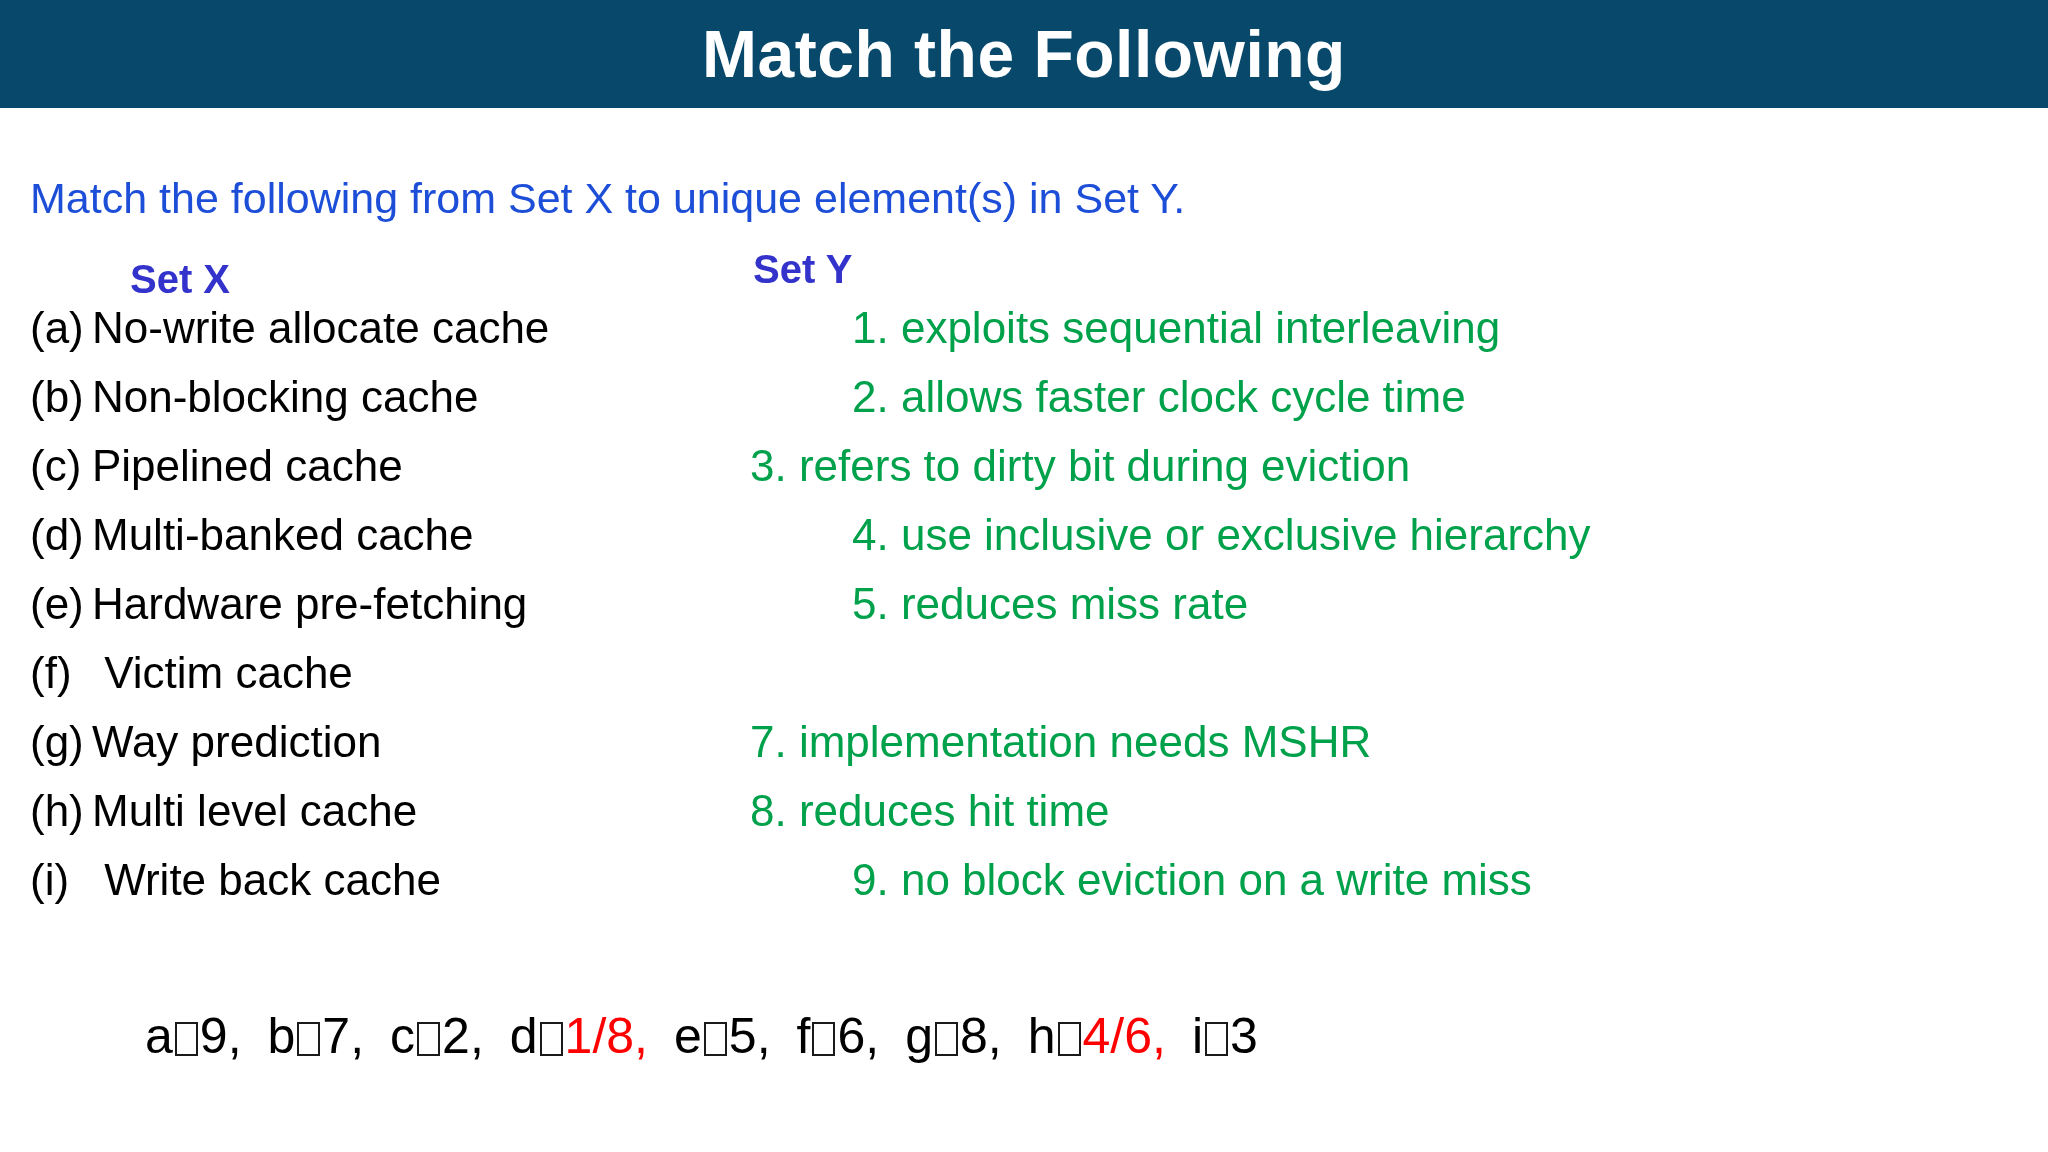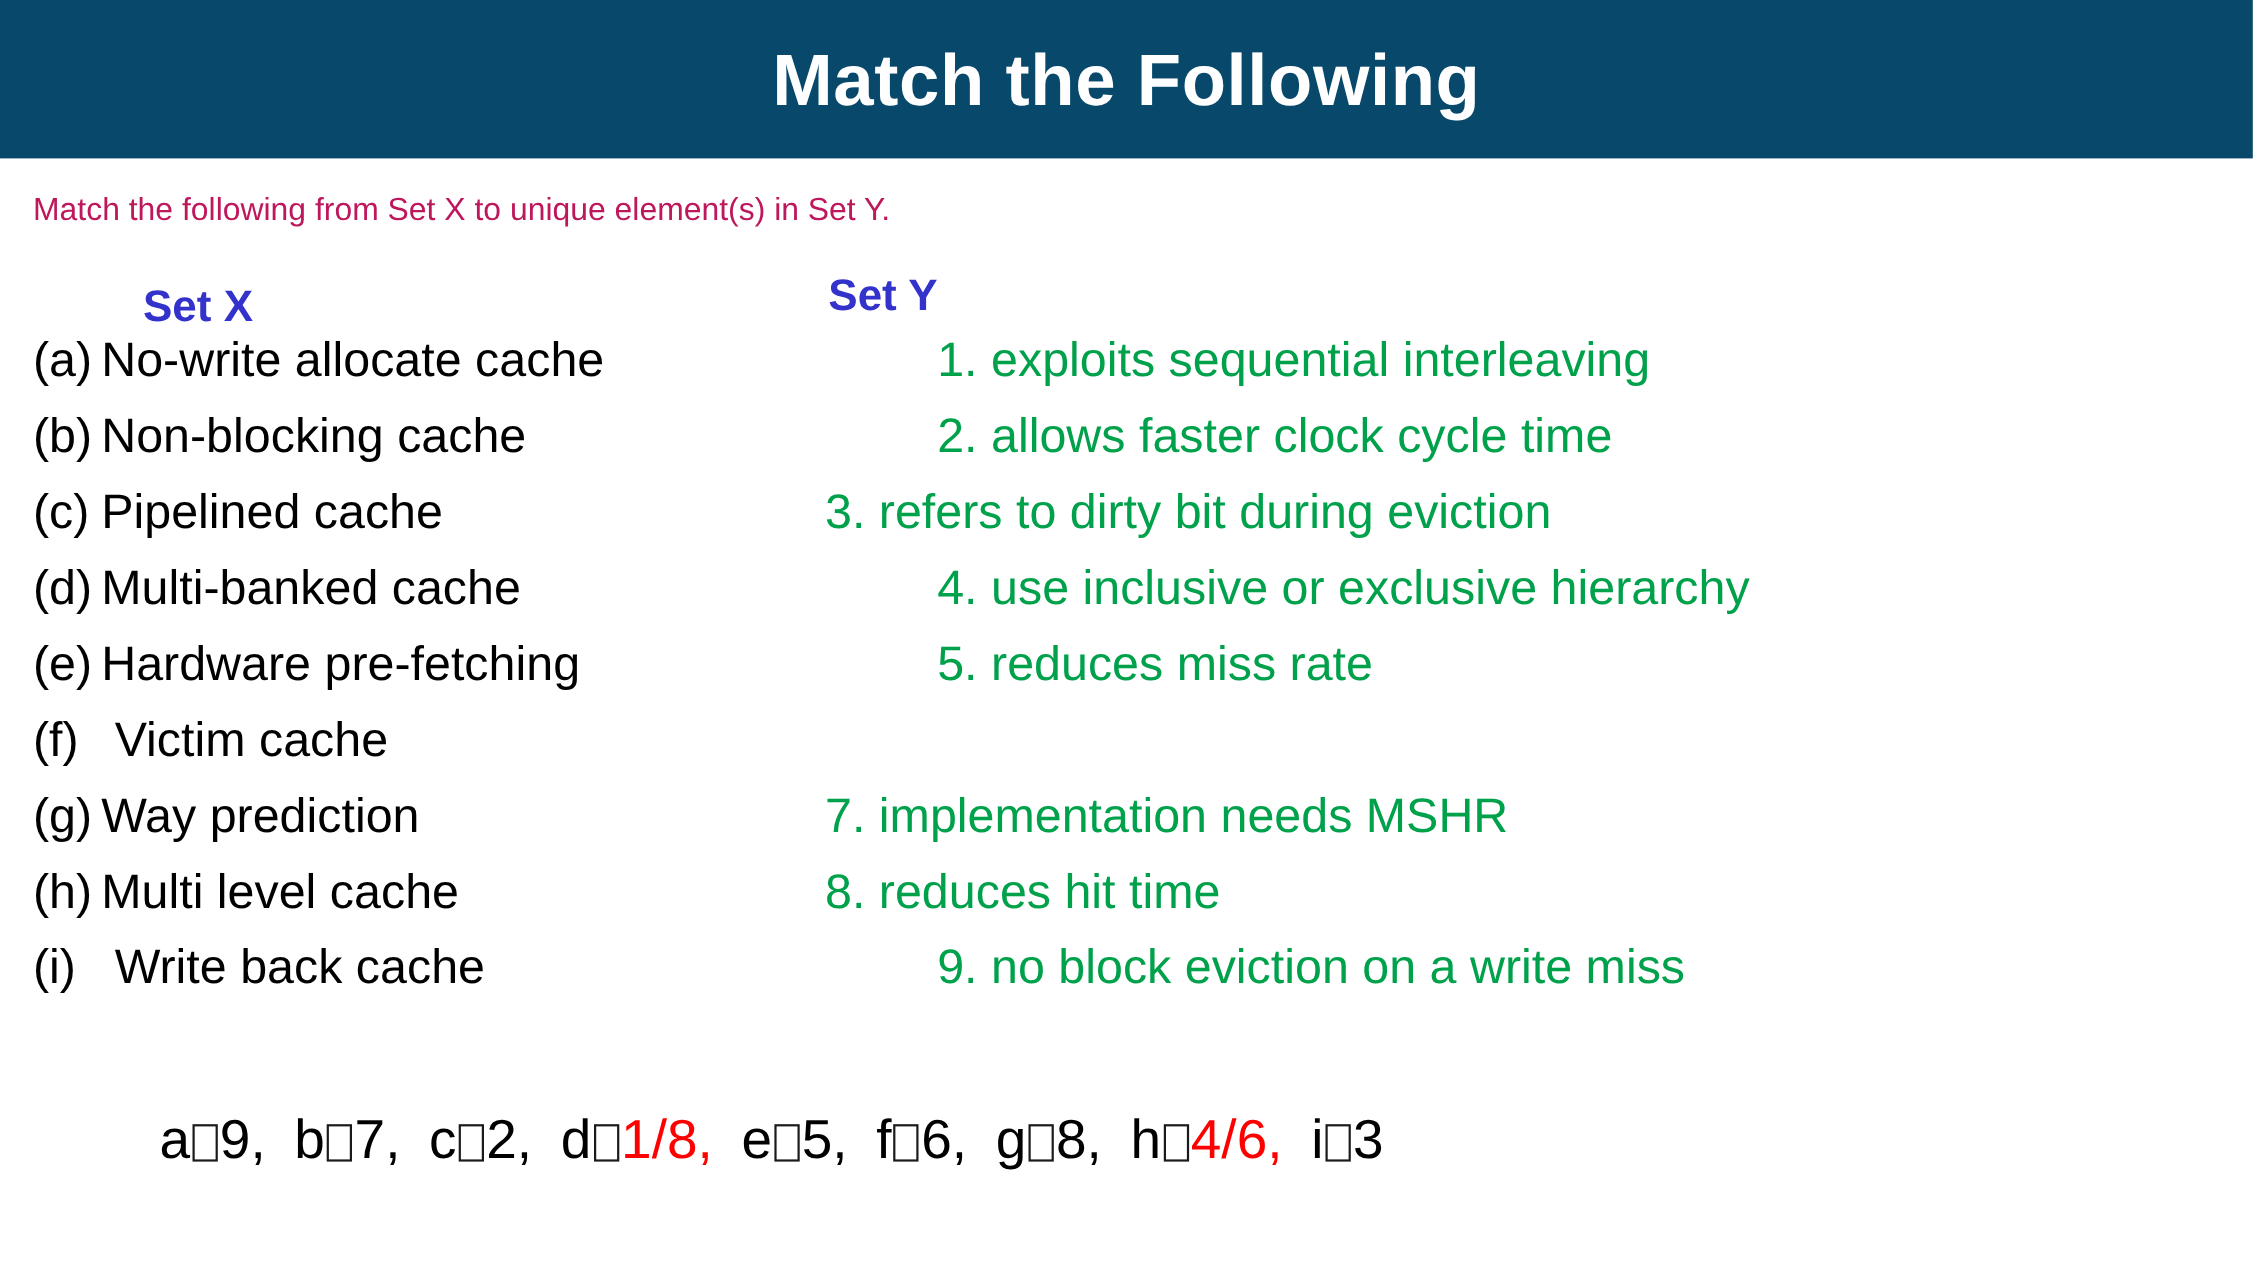--- a/index.html
+++ b/index.html
@@ -20,42 +20,42 @@
     height: 1152px;
     background: #ffffff;
   }
 
   
   .title-bar {
     position: absolute;
     left: 0;
     top: 0;
     width: 2048px;
-    height: 144px;
+    height: 108px;
     background: #07486b;
     display: flex;
     align-items: center;
     justify-content: center;
   }
   .title-text {
     color: #ffffff;
     font-size: 66px;
     font-weight: bold;
     letter-spacing: 0.5px;
     line-height: 1;
     white-space: nowrap;
   }
 
   
   .prompt {
     position: absolute;
     left: 30px;
     top: 176px;
-    font-size: 29px;
-    color: #be185d;
+    font-size: 43px;
+    color: #1d4ed8;
     white-space: nowrap;
     line-height: 1.05;
     text-align: center;
   }
 
   .col-head {
     position: absolute;
     font-size: 40px;
     font-weight: bold;
     color: #3333cc;

